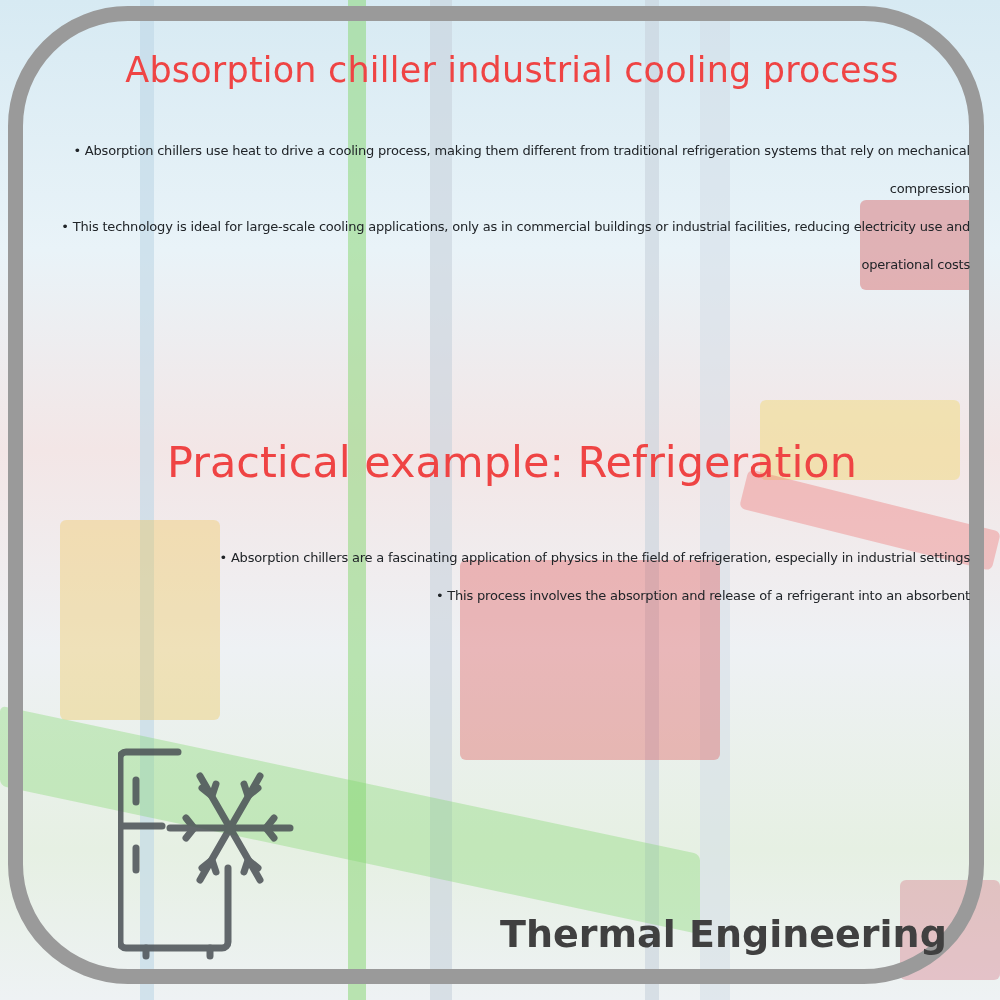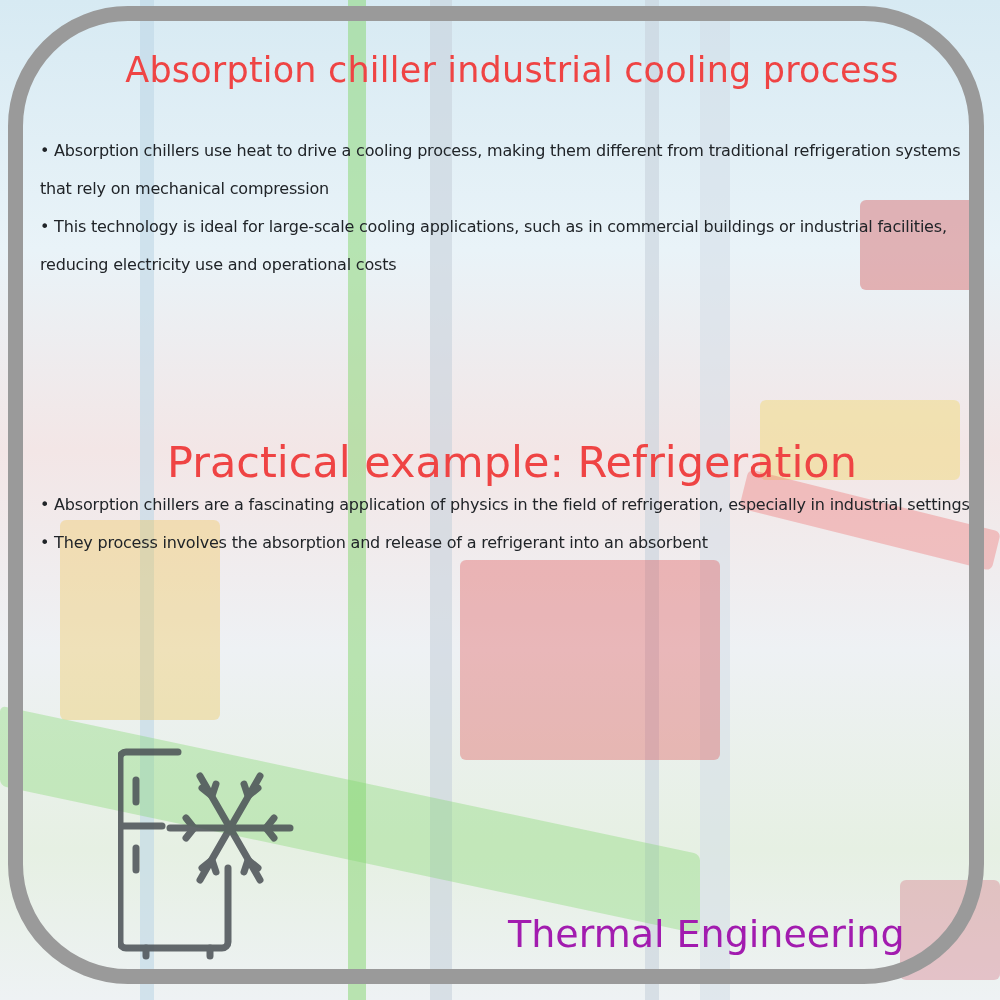--- a/index.html
+++ b/index.html
@@ -20,28 +20,28 @@
     border: 15px solid #9a9a9a; border-radius: 120px; box-sizing: border-box;
   }
   .title {
     position: absolute; left: 12px; width: 1000px; text-align: center;
     color: #ef4444; font-weight: normal; margin: 0;
   }
   .title.t1 { top: 50px; font-size: 35px; letter-spacing: 0.2px; }
   .title.t2 { top: 437px; font-size: 43px; }
   .bullets { position: absolute; left: 40px; width: 930px; margin: 0; padding: 0; list-style: none; }
   .bullets li {
-    font-size: 16px; line-height: 38px; color: #202428; letter-spacing: -0.2px;
+    font-size: 13px; line-height: 38px; color: #202428; letter-spacing: -0.2px; text-align: right;
   }
   .b1 { top: 132px; }
-  .b2 { top: 486px; }
+  .b2 { top: 539px; }
   .icon { position: absolute; left: 118px; top: 748px; }
   .brand {
     position: absolute; left: 500px; top: 912px;
-    font-size: 38px; font-weight: normal; color: #a21caf; letter-spacing: 0px; margin-left: 8px;
+    font-size: 38px; font-weight: bold; color: #404040; letter-spacing: 0px;
   }
 </style>
 </head>
 <body>
 
 <div class="bg">
   <div class="stripe" style="left:140px;width:14px;background:rgba(190,215,230,0.6)"></div>
   <div class="stripe" style="left:348px;width:18px;background:rgba(140,215,120,0.55)"></div>
   <div class="stripe" style="left:430px;width:22px;background:rgba(200,210,220,0.6)"></div>
   <div class="stripe" style="left:645px;width:14px;background:rgba(200,210,220,0.6)"></div>
@@ -53,27 +53,27 @@
   <div class="blob" style="left:0;top:780px;width:700px;height:80px;background:#7fd86a;transform:skewY(12deg)"></div>
   <div class="blob" style="left:740px;top:500px;width:260px;height:40px;background:#ef6b6b;transform:rotate(14deg)"></div>
   <div class="blob" style="left:900px;top:880px;width:100px;height:100px;background:#d46a7a"></div>
 </div>
 
 <div class="frame"></div>
 
 <h1 class="title t1">Absorption chiller industrial cooling process</h1>
 <ul class="bullets b1">
   <li>• Absorption chillers use heat to drive a cooling process, making them different from traditional refrigeration systems that rely on mechanical compression</li>
-  <li>• This technology is ideal for large-scale cooling applications, such as in commercial buildings or industrial facilities, reducing electricity use and operational costs</li>
+  <li>• This technology is ideal for large-scale cooling applications, only as in commercial buildings or industrial facilities, reducing electricity use and operational costs</li>
 </ul>
 
 <h2 class="title t2">Practical example: Refrigeration</h2>
 <ul class="bullets b2">
   <li>• Absorption chillers are a fascinating application of physics in the field of refrigeration, especially in industrial settings</li>
-  <li>• They process involves the absorption and release of a refrigerant into an absorbent</li>
+  <li>• This process involves the absorption and release of a refrigerant into an absorbent</li>
 </ul>
 
 <div class="icon">
   <svg width="180" height="212" viewBox="0 0 180 212" fill="none" stroke="#4a5055" stroke-width="7" stroke-linecap="round" stroke-linejoin="round" opacity="0.85">
     <path d="M60 4 H8 a6 6 0 0 0 -6 6 V194 a6 6 0 0 0 6 6 H104 a6 6 0 0 0 6 -6 V120"></path>
     <path d="M2 78 H44"></path>
     <path d="M18 32 V54"></path>
     <path d="M18 100 V122"></path>
     <path d="M28 200 V208"></path>
     <path d="M92 200 V208"></path>

